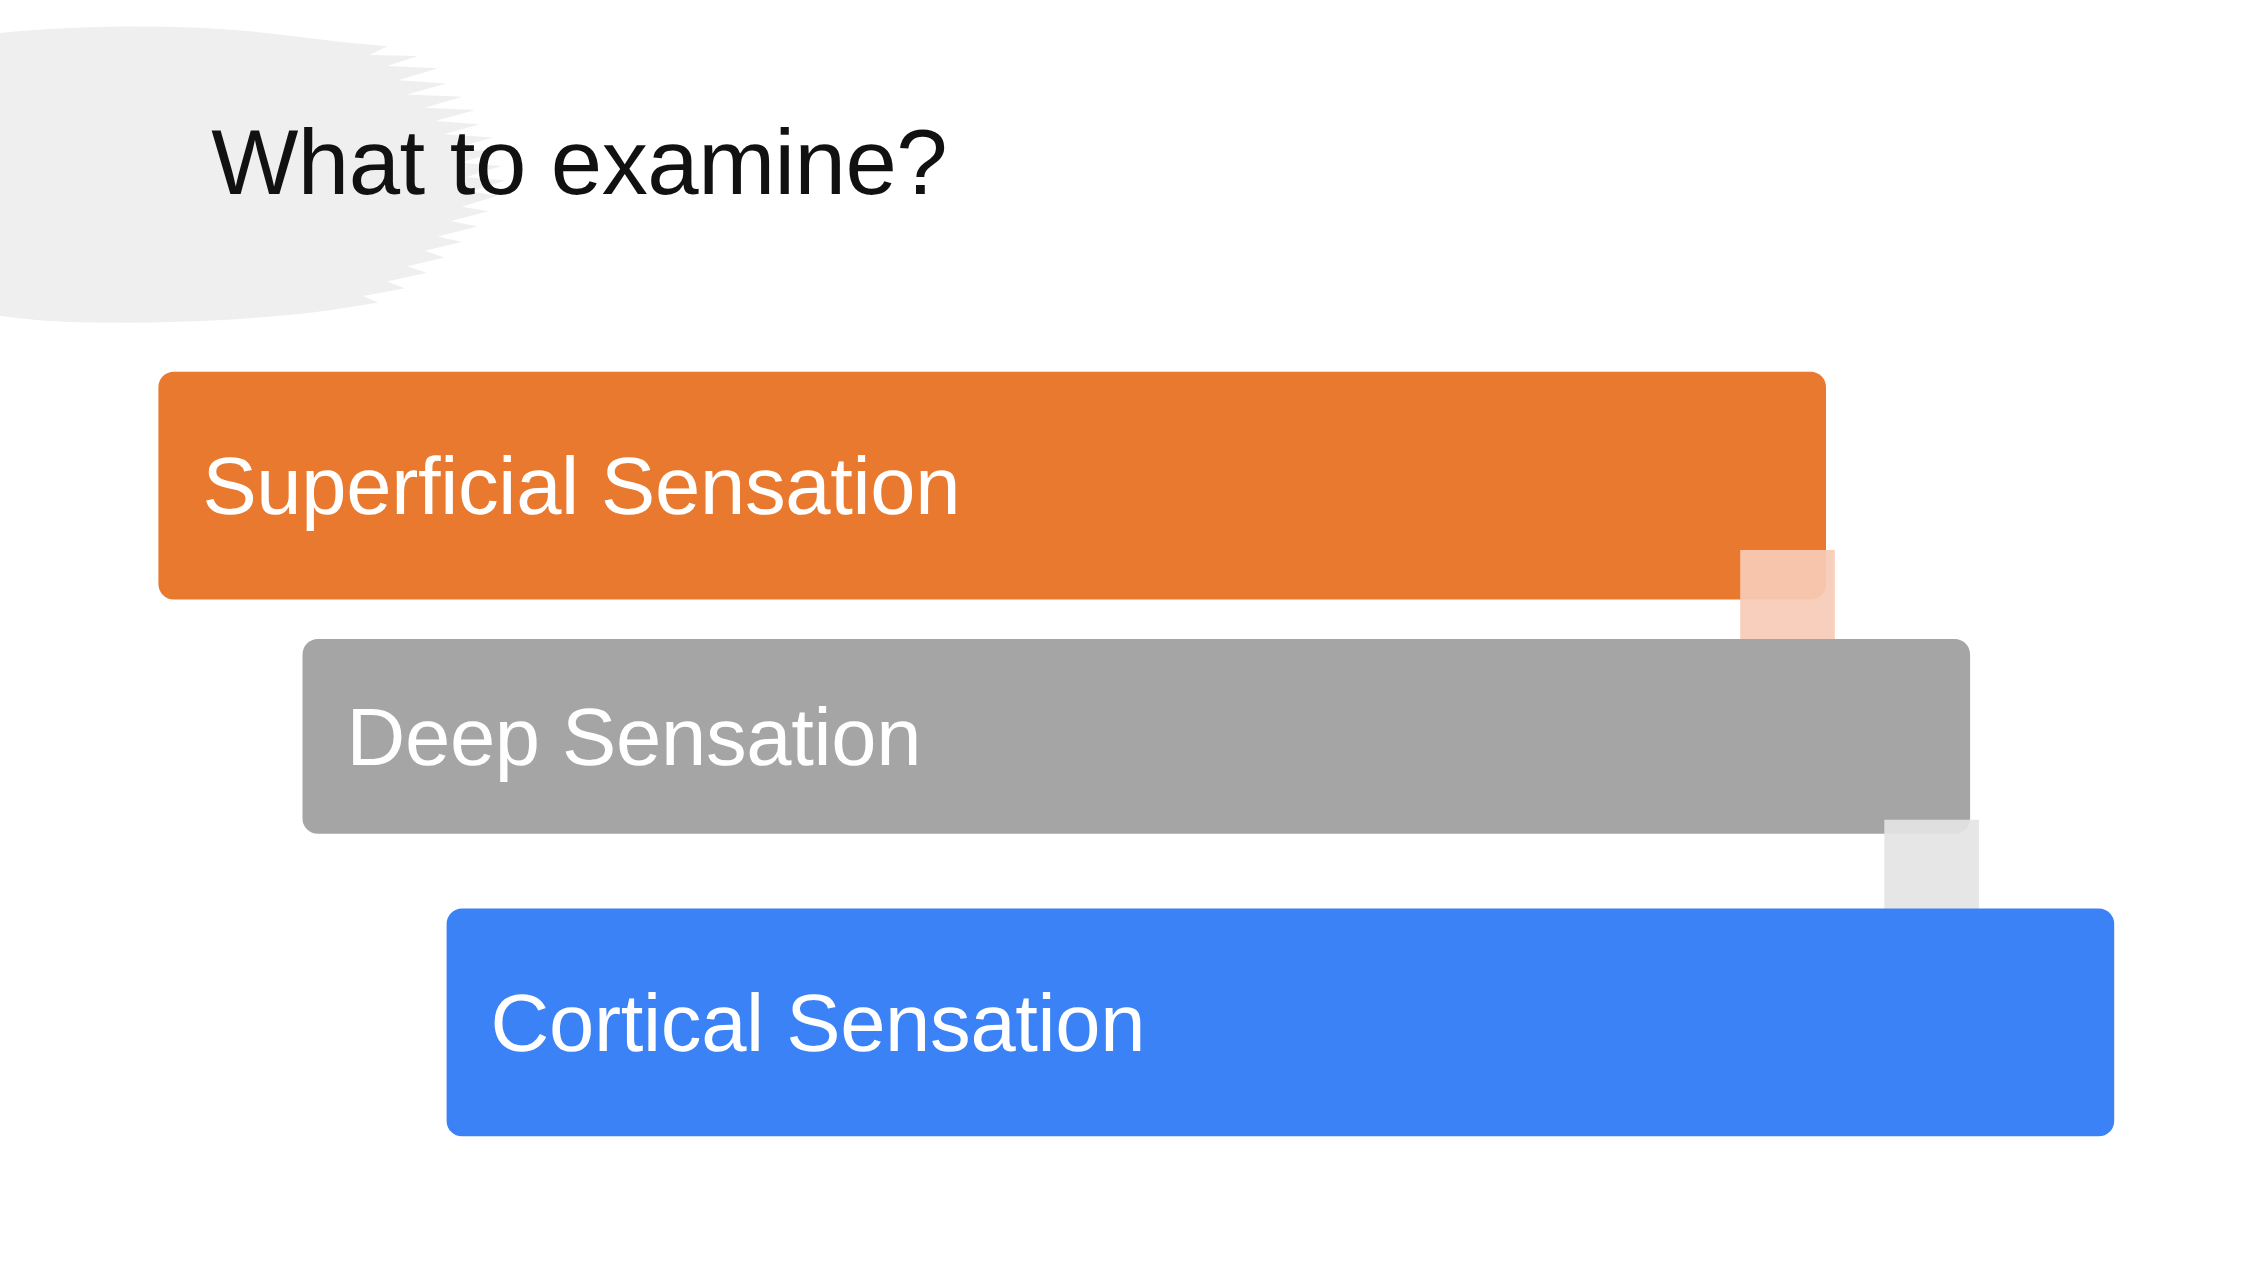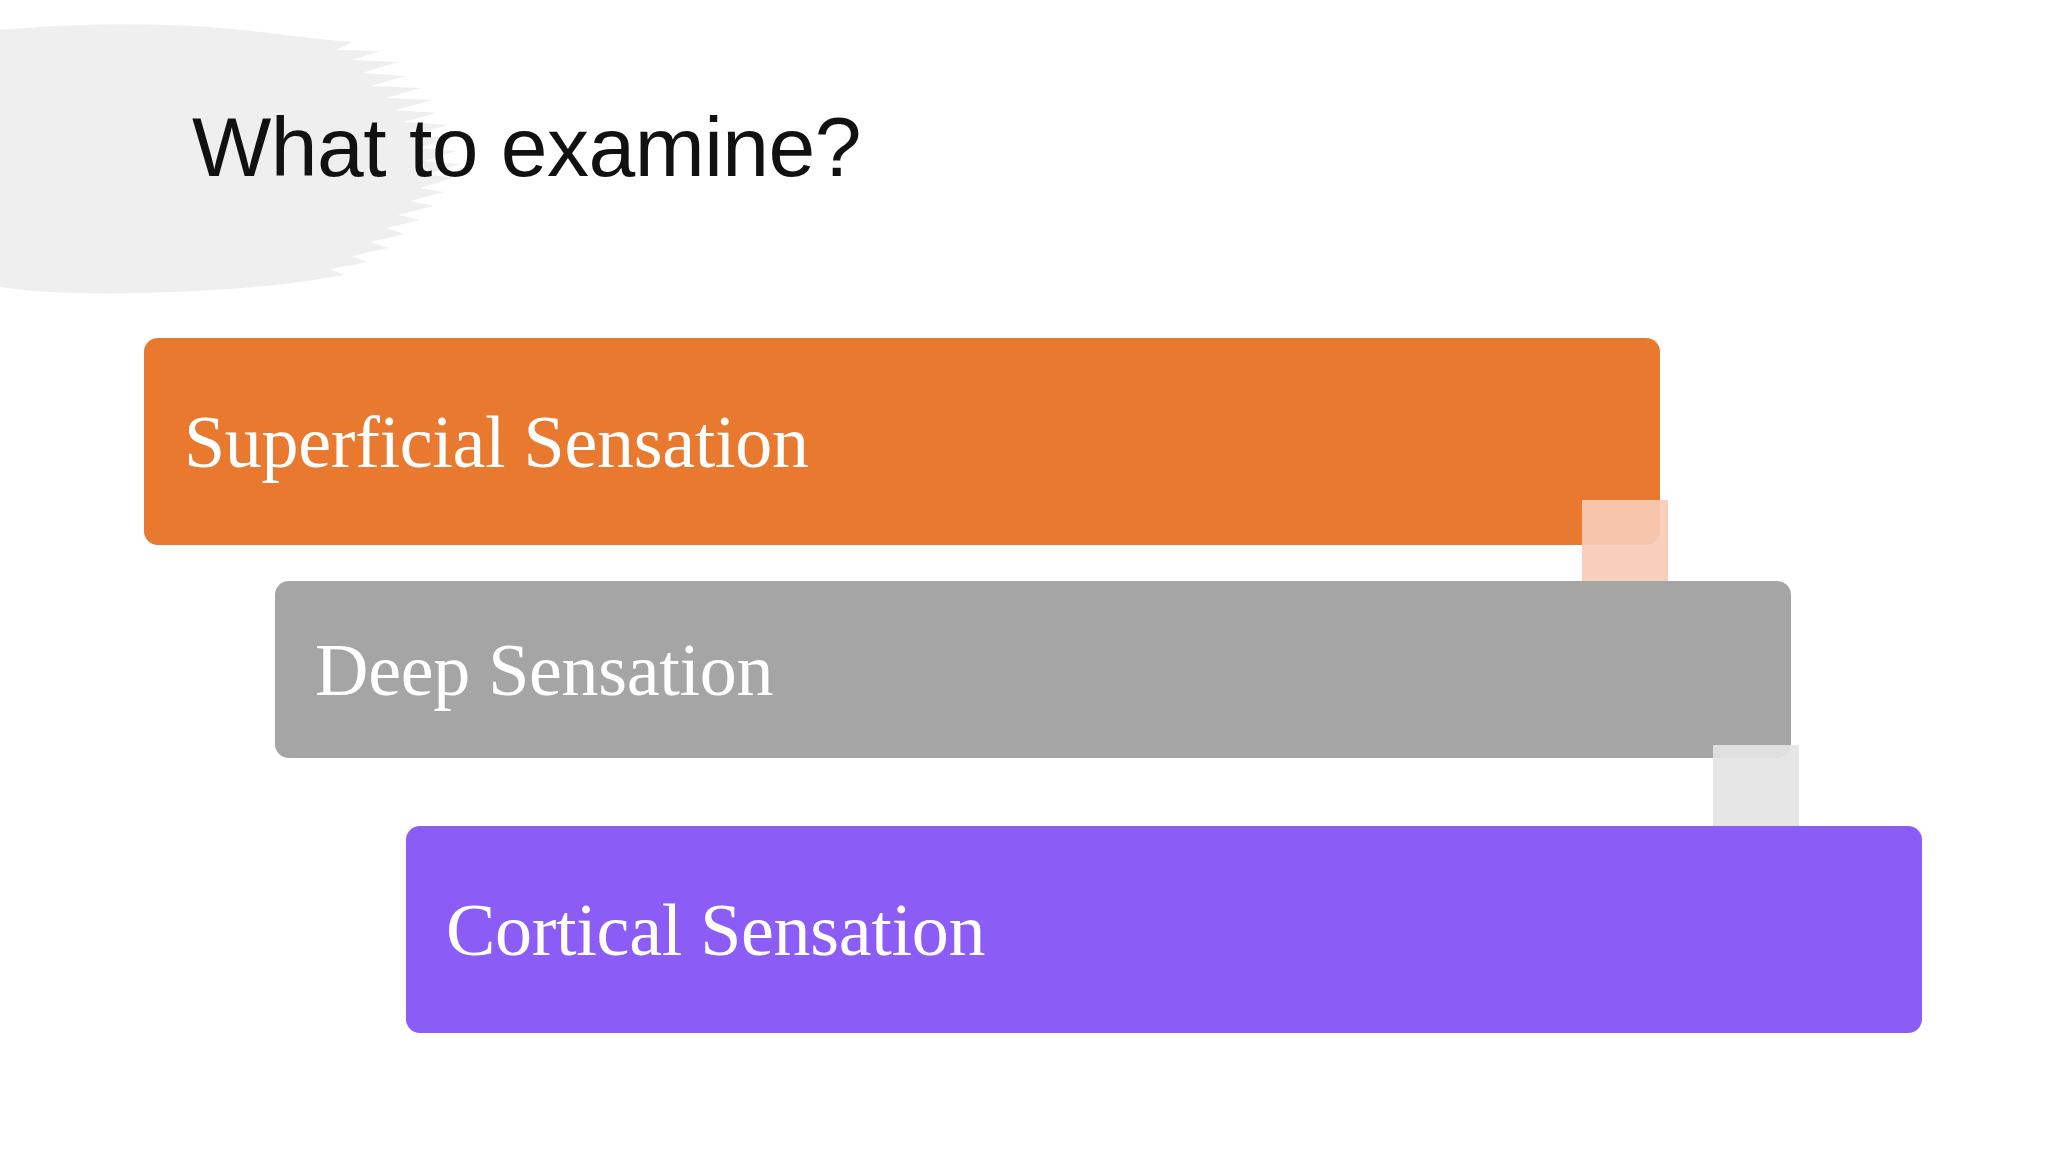--- a/index.html
+++ b/index.html
@@ -43,21 +43,20 @@
   }
 
   
   .bar {
     position: absolute;
     display: flex;
     align-items: center;
     border-radius: 14px;
     box-sizing: border-box;
     color: #ffffff;
-    font-family: Liberation Serif, serif;
   }
   .bar-label {
     font-size: 74px;
     font-weight: 400;
     line-height: 1;
     white-space: nowrap;
     color: #ffffff;
     letter-spacing: -0.3px;
   }
 
@@ -75,21 +74,21 @@
     width: 1516px;
     height: 177px;
     background: #A5A5A5;
     padding-left: 40px;
   }
   #bar-cortical {
     left: 406px;
     top: 826px;
     width: 1516px;
     height: 207px;
-    background: #8b5cf6;
+    background: #3b82f6;
     padding-left: 40px;
   }
 
   
   .arrow {
     position: absolute;
     width: 170px;
     height: 200px;
     pointer-events: none;
   }

